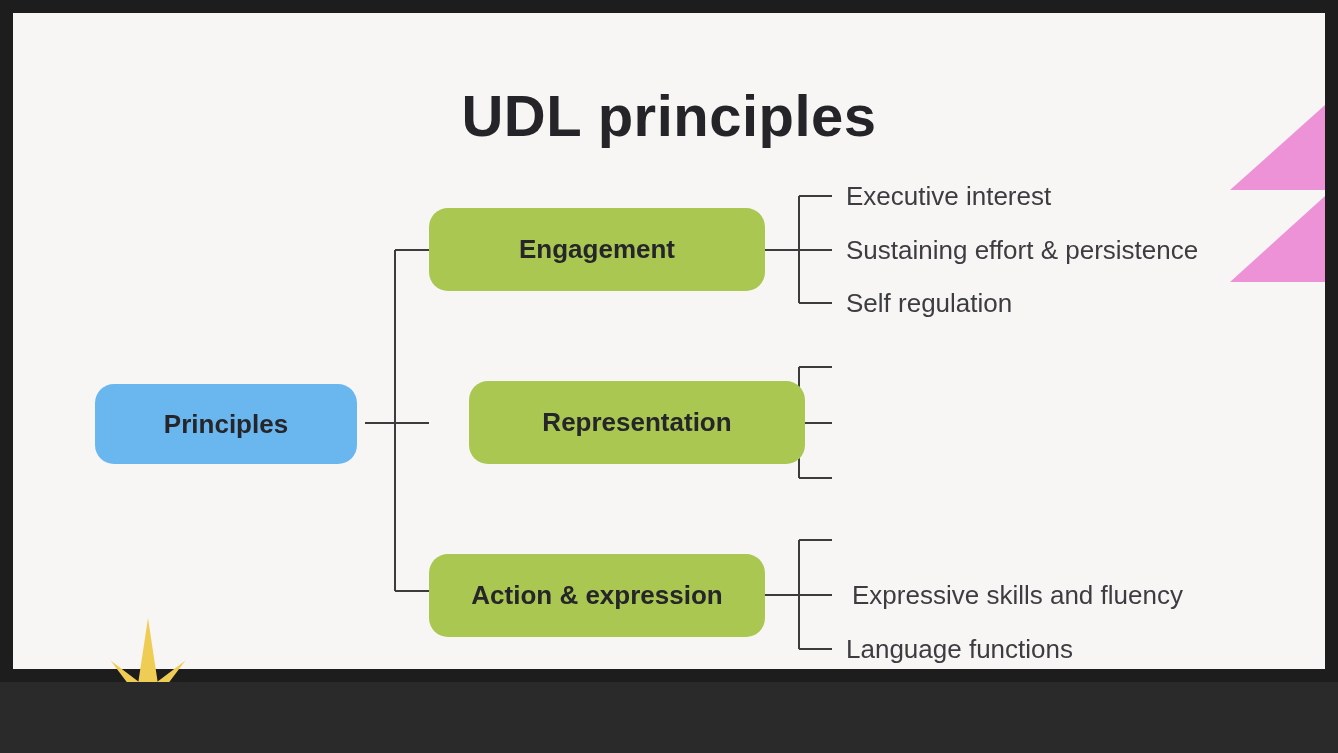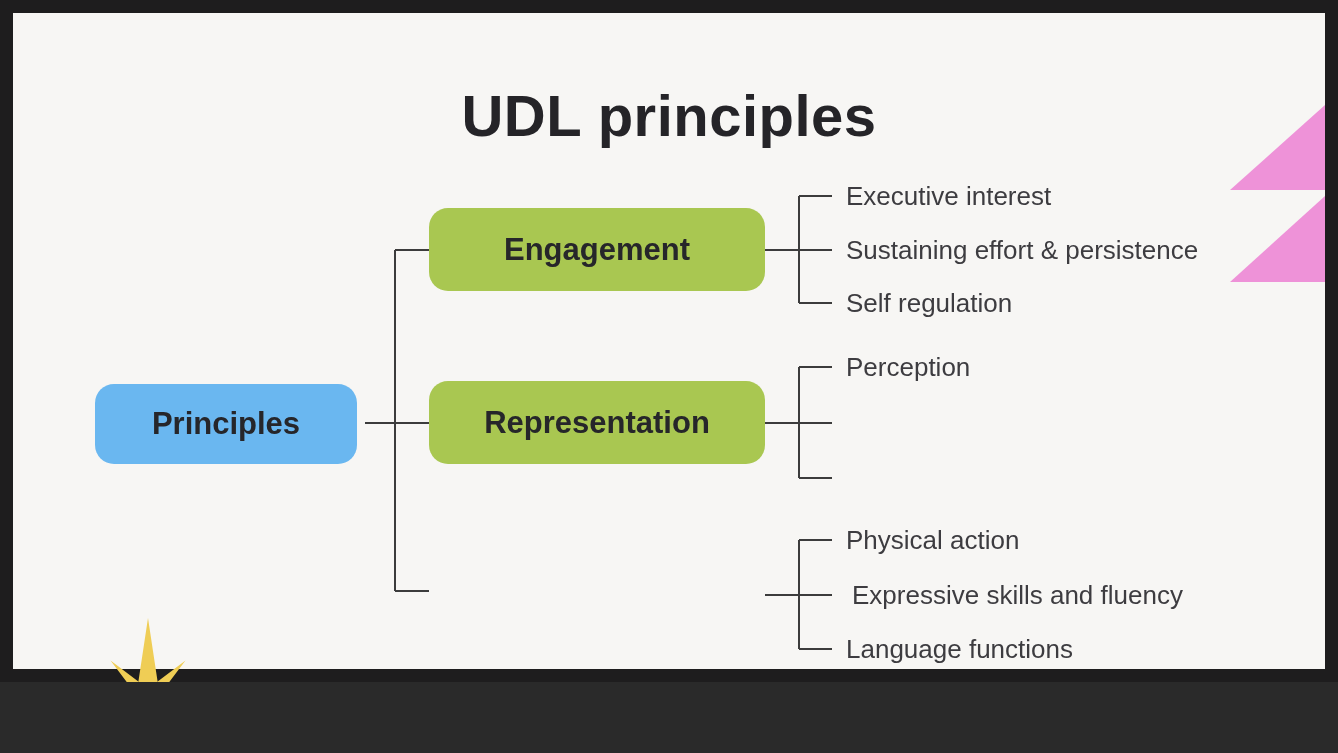--- a/index.html
+++ b/index.html
@@ -17,28 +17,28 @@
   .title{
     position:absolute;left:0;right:0;top:82px;
     margin:0;text-align:center;
     font-size:58px;font-weight:700;letter-spacing:0.5px;
     color:var(--title-text,#252428);
   }
   .connectors{position:absolute;left:0;top:0;}
   .node{
     position:absolute;
     display:flex;align-items:center;justify-content:center;
-    font-weight:700;font-size:31px;
+    font-weight:700;font-size:26px;
     color:var(--node-text,#26262A);
     border-radius:19px;
   }
   .node-root{left:95px;top:384px;width:262px;height:80px;background:var(--root-fill,#6AB7F0);}
   .node-branch{left:429px;width:336px;height:83px;background:var(--branch-fill,#A9C751);}
   .node-b0{top:208px;}
-  .node-b1{top:381px;}
+  .node-b1{top:381px;margin-left:40px;}
   .node-b2{top:554px;}
   .leaf{
     position:absolute;left:846px;height:34px;line-height:34px;
     font-size:26px;font-weight:400;white-space:nowrap;
     color:var(--leaf-text,#3D3C40);
   }
   .leaf-0-0{top:179px;} .leaf-0-1{top:233px;} .leaf-0-2{top:286px;}
   .leaf-1-0{top:350px;} .leaf-1-1{top:406px;} .leaf-1-2{top:461px;}
   .leaf-2-0{top:523px;} .leaf-2-1{top:578px;margin-left:6px;} .leaf-2-2{top:632px;}
   .triangle{
@@ -88,28 +88,29 @@
   <div class="node node-root">
     <span>Principles</span>
   </div>
 
   <div class="node node-branch node-b0">
     <span>Engagement</span>
   </div>
   <div class="node node-branch node-b1">
     <span>Representation</span>
   </div>
+  <div class="node node-branch node-b2">
+    <span>Action &amp; expression</span>
+  </div>
 
   <div class="leaf leaf-0-0">Executive interest</div>
   <div class="leaf leaf-0-1">Sustaining effort &amp; persistence</div>
   <div class="leaf leaf-0-2">Self regulation</div>
 
-  <div class="leaf leaf-1-0">Perception</div>
 
-  <div class="leaf leaf-2-0">Physical action</div>
   <div class="leaf leaf-2-1">Expressive skills and fluency</div>
   <div class="leaf leaf-2-2">Language functions</div>
 
   <div class="triangle triangle-1"></div>
   <div class="triangle triangle-2"></div>
 
   <svg class="star" width="170" height="170" viewBox="0 0 170 170">
     <g fill="#EFCD55">
       <path d="M85 5 L95.5 74.5 L165 85 L95.5 95.5 L85 165 L74.5 95.5 L5 85 L74.5 74.5 Z"></path>
       <path d="M85 32 L91.5 78.5 L138 85 L91.5 91.5 L85 138 L78.5 91.5 L32 85 L78.5 78.5 Z" transform="rotate(45 85 85)"></path>

